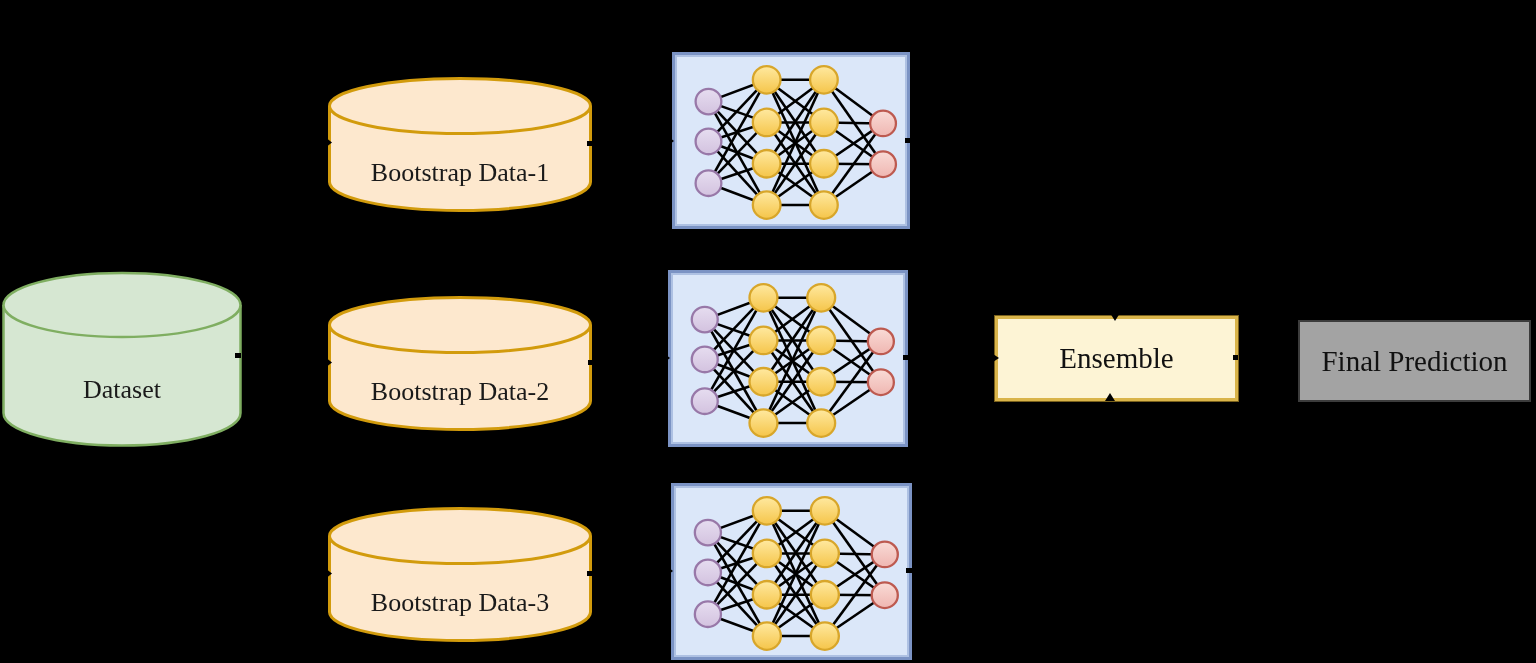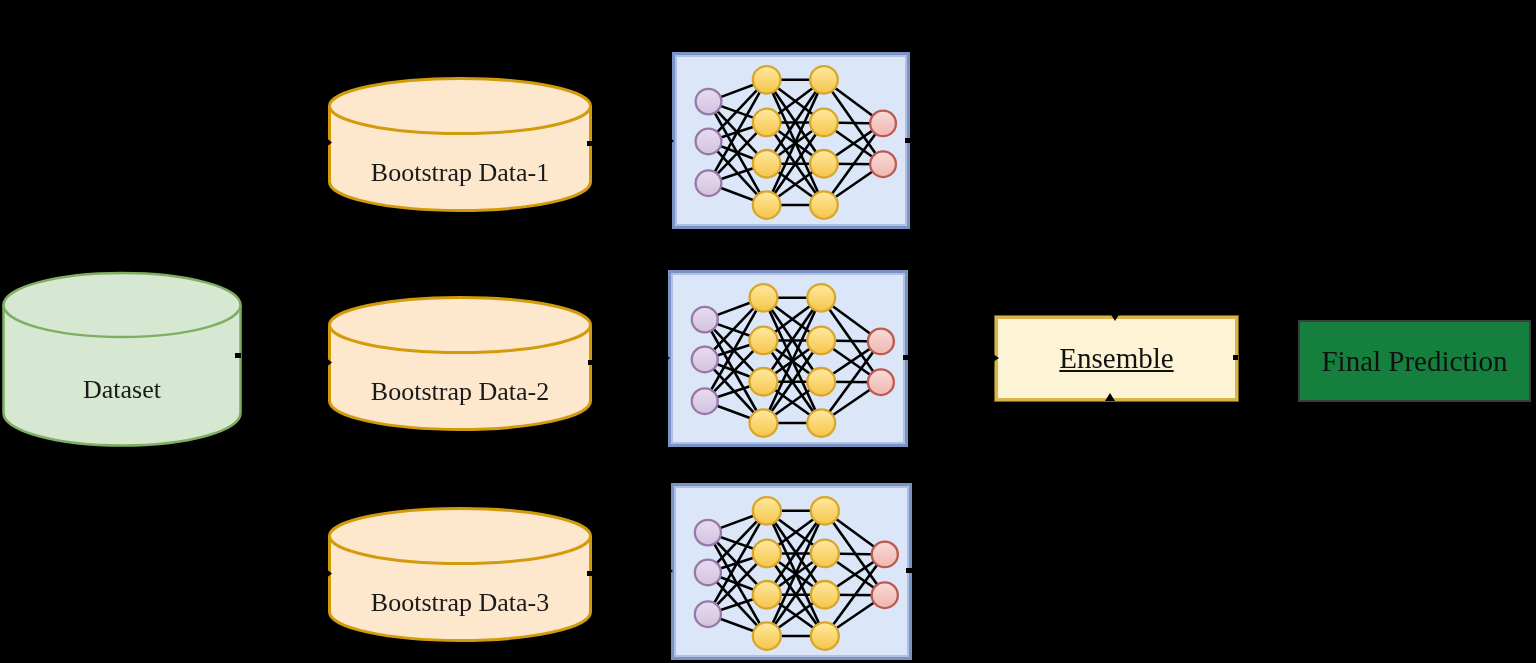--- a/index.html
+++ b/index.html
@@ -274,25 +274,25 @@
         <circle cx="94" cy="156" r="14.5" fill="url(#nn-svg-3-g1)" stroke="#d8a62a" stroke-width="2.4"></circle>
         <circle cx="154" cy="24" r="14.5" fill="url(#nn-svg-3-g2)" stroke="#d8a62a" stroke-width="2.4"></circle>
         <circle cx="154" cy="69" r="14.5" fill="url(#nn-svg-3-g2)" stroke="#d8a62a" stroke-width="2.4"></circle>
         <circle cx="154" cy="112.5" r="14.5" fill="url(#nn-svg-3-g2)" stroke="#d8a62a" stroke-width="2.4"></circle>
         <circle cx="154" cy="156" r="14.5" fill="url(#nn-svg-3-g2)" stroke="#d8a62a" stroke-width="2.4"></circle>
         <circle cx="216" cy="70" r="13.5" fill="url(#nn-svg-3-g3)" stroke="#bd5a50" stroke-width="2.4"></circle>
         <circle cx="216" cy="113" r="13.5" fill="url(#nn-svg-3-g3)" stroke="#bd5a50" stroke-width="2.4"></circle>
       </svg>
   </div>
 
-  <div class="flow-box ensemble-box" style="left: 995px; top: 316px; width: 243px; height: 85px; background: rgb(253, 244, 213); border-color: rgb(217, 180, 74); text-decoration: underline;">
+  <div class="flow-box ensemble-box" style="left: 995px; top: 316px; width: 243px; height: 85px; background: rgb(253, 244, 213); border-color: rgb(217, 180, 74);">
     <span>Ensemble</span>
   </div>
 
-  <div class="flow-box final-box" style="left: 1298px; top: 320px; width: 233px; height: 82px; background: #15803d; border-color: rgb(60, 60, 60);">
+  <div class="flow-box final-box" style="left: 1298px; top: 320px; width: 233px; height: 82px; background: #a3a3a3; border-color: rgb(60, 60, 60);">
     <span>Final Prediction</span>
   </div>
 
   <div class="stub" style="left:235px;top:353px;width:6px;height:5px;"></div>
 
   <div class="arrowhead-right" style="left:325px;top:137px;width:7px;height:11px;"></div>
   <div class="arrowhead-right" style="left:325px;top:357px;width:7px;height:11px;"></div>
   <div class="arrowhead-right" style="left:325px;top:568px;width:7px;height:11px;"></div>
 
   <div class="stub" style="left:587px;top:141px;width:6px;height:5px;"></div>

